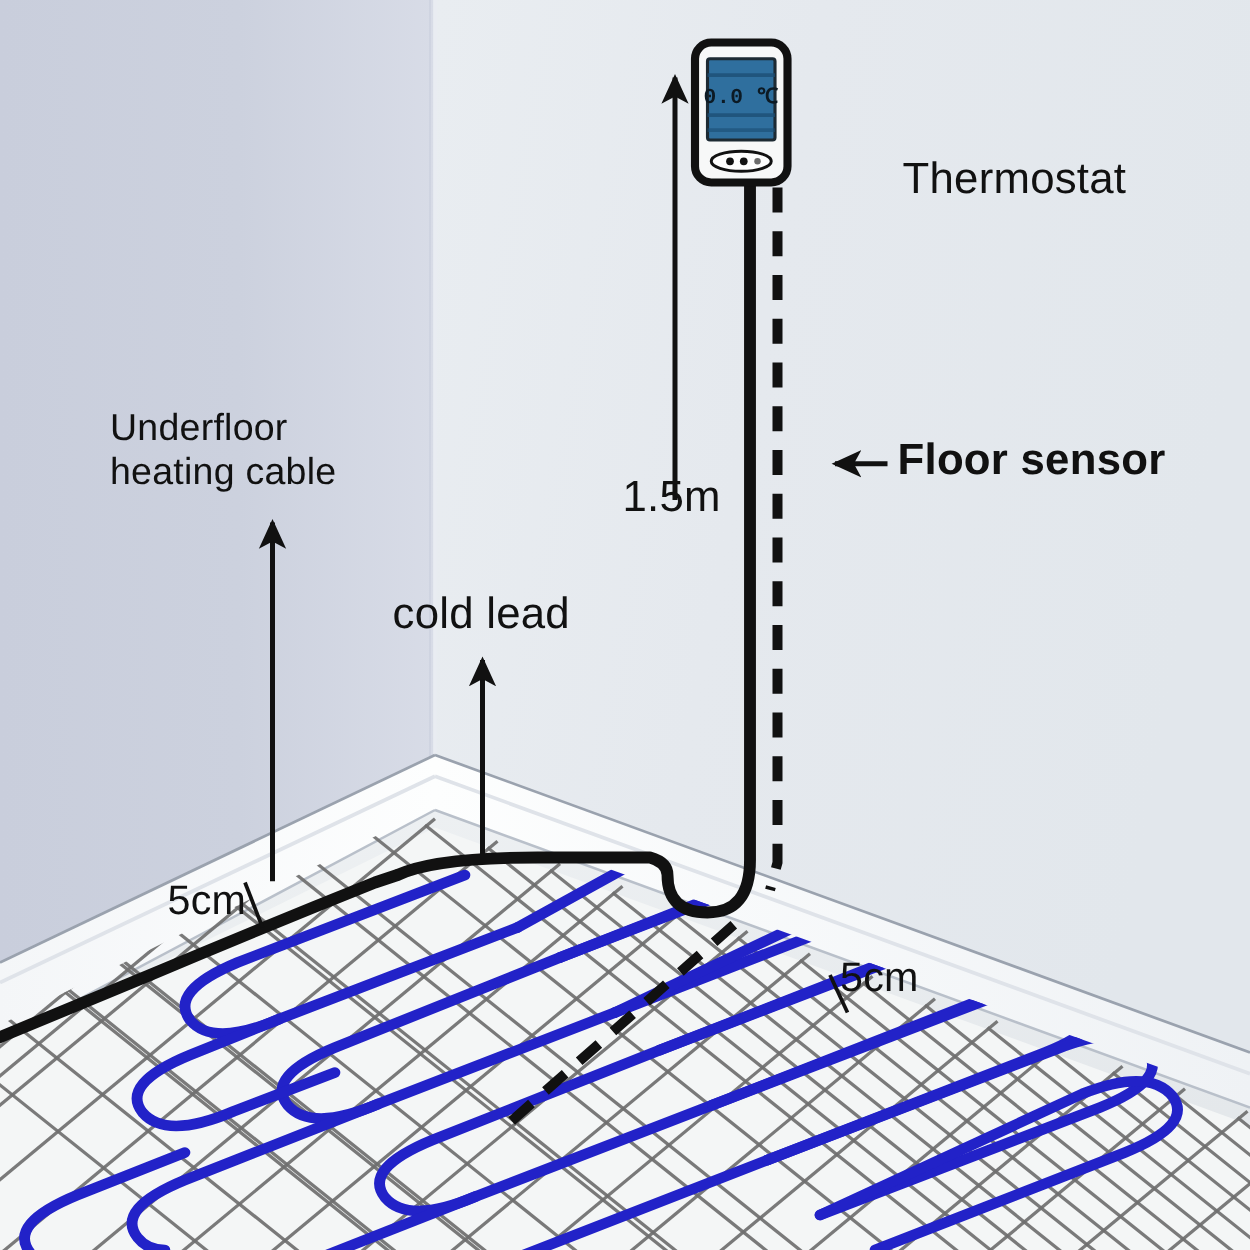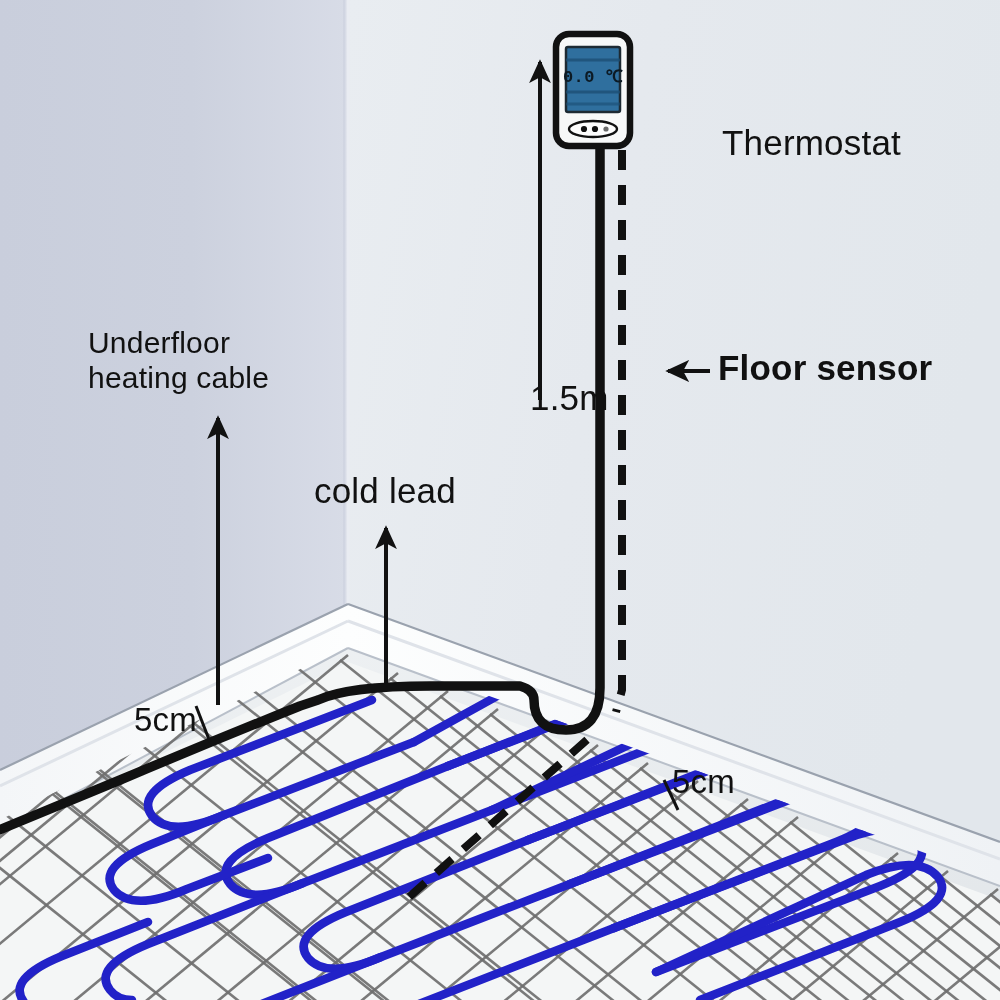--- a/index.html
+++ b/index.html
@@ -11,21 +11,21 @@
     color:#111;
     font-family:"Liberation Sans",sans-serif;
     white-space:pre;
     line-height:1.18;
     letter-spacing:0.2px;
   }
   .lbl-thermostat{left:722px;top:122px;font-size:35px;text-align:center;}
   .lbl-floorsensor{left:718px;top:347px;font-size:35px;font-weight:bold;}
   .lbl-underfloor{left:88px;top:325px;font-size:30px;}
   .lbl-coldlead{left:314px;top:470px;font-size:35px;}
-  .lbl-15m{left:498px;top:377px;font-size:35px;margin-left:32px;}
+  .lbl-15m{left:498px;top:377px;font-size:35px;}
   .lbl-5cm-left{left:134px;top:701px;font-size:33px;}
   .lbl-5cm-right{left:672px;top:763px;font-size:33px;}
 </style>
 </head>
 <body>
 
 <div id="scene">
 
 <svg width="1000" height="1000" viewBox="0 0 1000 1000">
   <defs>

